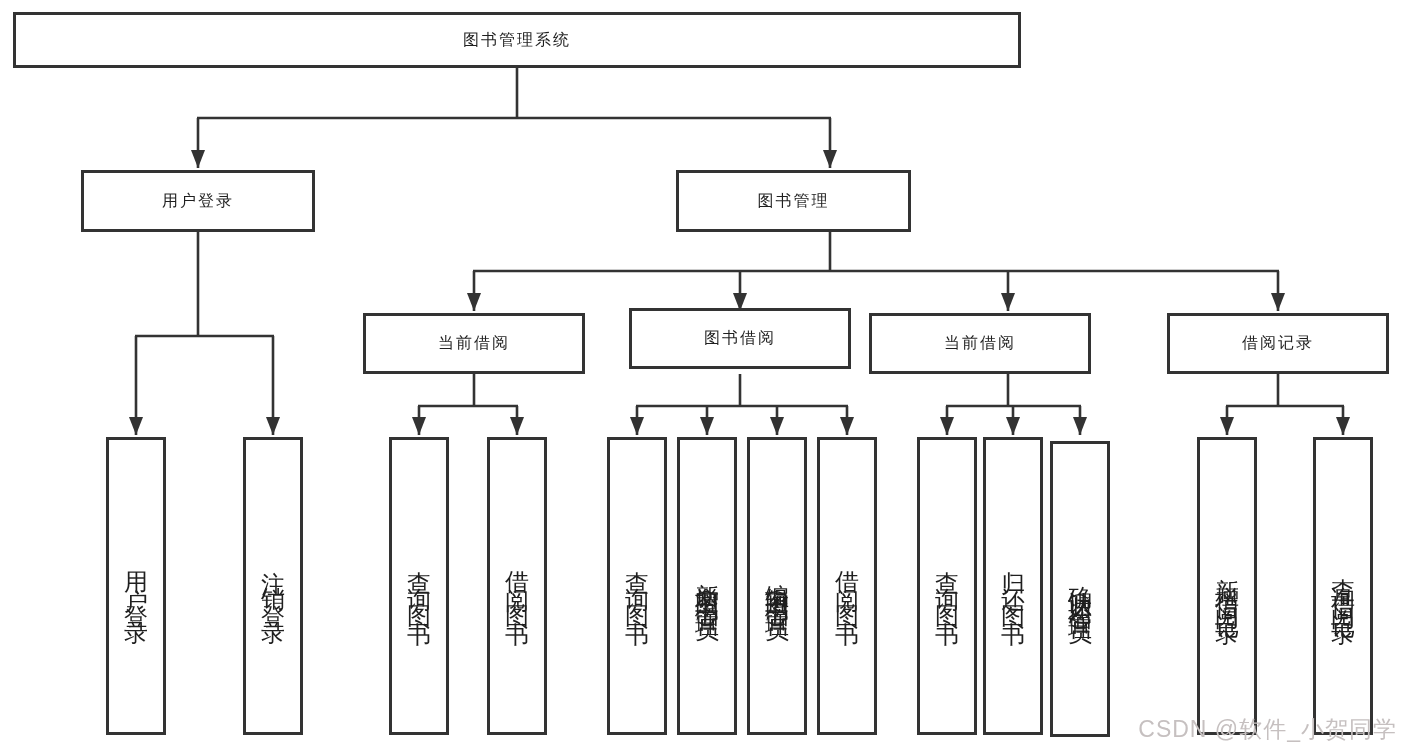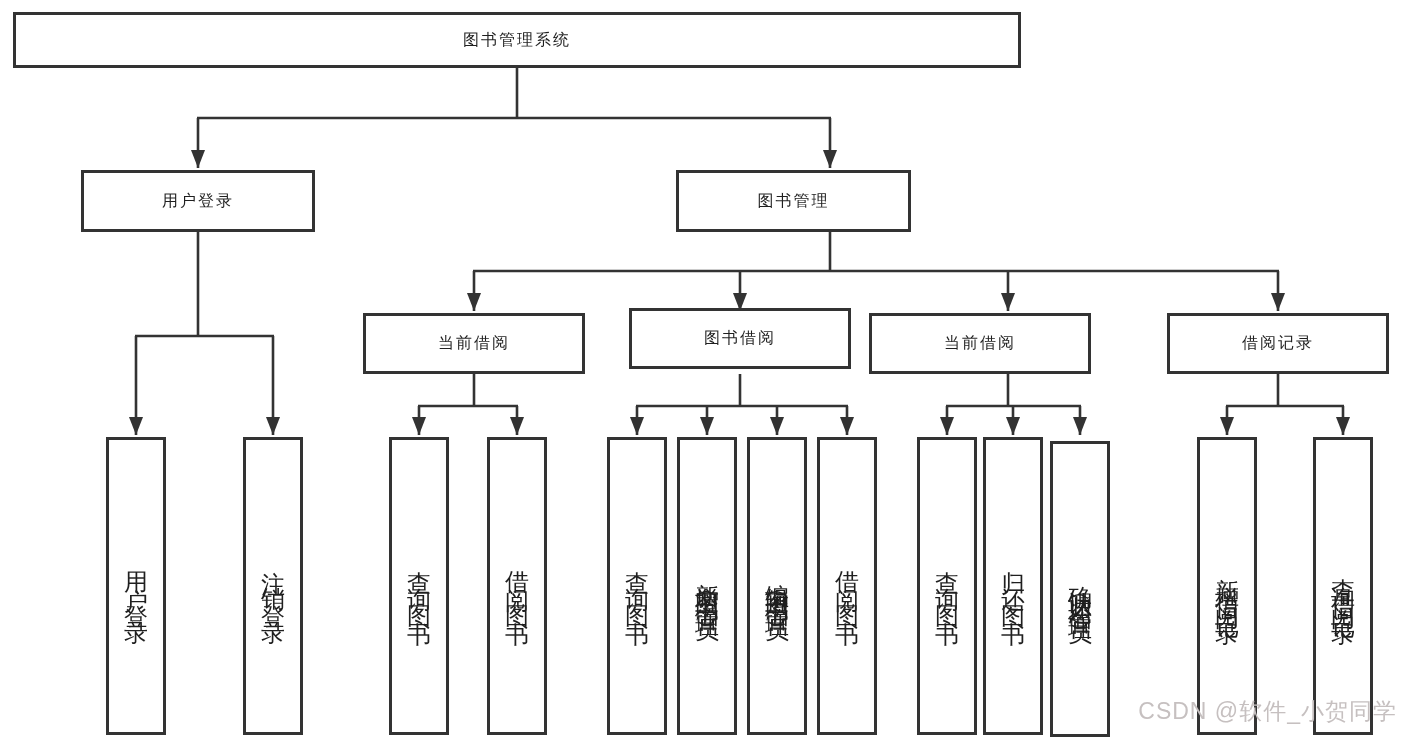--- a/index.html
+++ b/index.html
@@ -48,21 +48,21 @@
     line-height: 1;
     color: var(--text);
     white-space: nowrap;
   }
   .vbox .len4 { letter-spacing: 17px; }
   .vbox .len6 { letter-spacing: 9px; }
   .vbox .len9 { letter-spacing: 5px; }
   .watermark {
     position: absolute;
     right: 8px;
-    bottom: 20px;
+    bottom: 2px;
     font-size: 23px;
     letter-spacing: 1px;
     color: var(--watermark);
     white-space: nowrap;
     z-index: 5;
   }
 </style>
 </head>
 <body>
 

